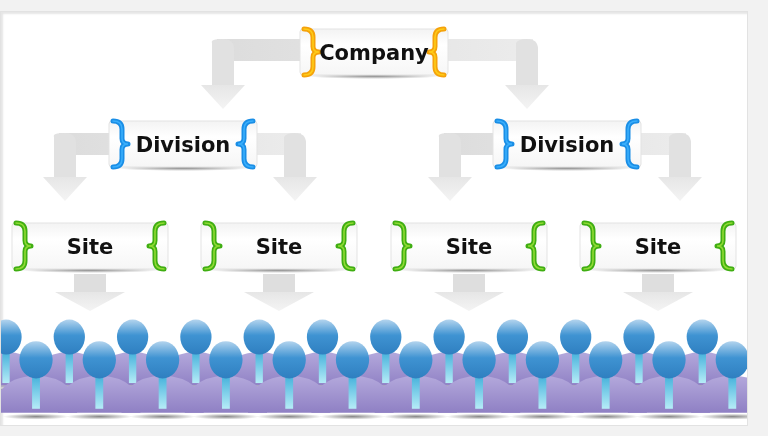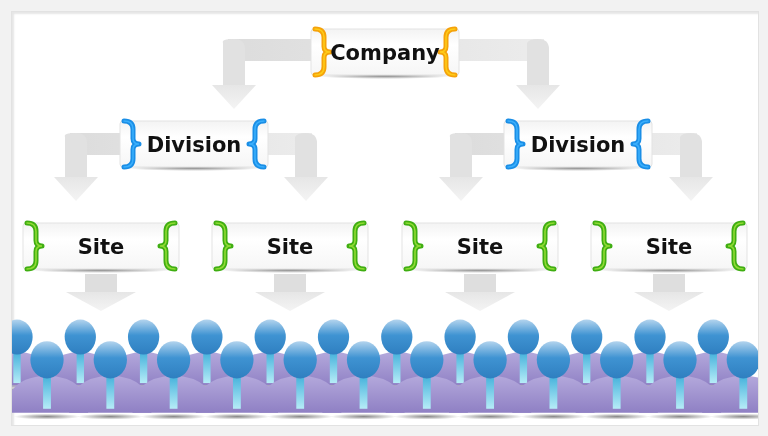--- a/index.html
+++ b/index.html
@@ -1,17 +1,17 @@
 <!DOCTYPE html>
 <html><head>
 <meta charset="utf-8">
 <style>
   html, body { margin:0; padding:0; }
   body { width:768px; height:436px; background:#f2f2f2; overflow:hidden; position:relative; font-family:"DejaVu Sans", sans-serif; }
-  #panel { position:absolute; left:11px; top:11px; width:746px; height:413px; background:#ffffff; border:1px solid #e2e2e2; box-shadow: inset 2px 2px 2px #e6e6e6; overflow:hidden; }
+  #panel { position:absolute; left:0; top:11px; width:746px; height:413px; background:#ffffff; border:1px solid #e2e2e2; box-shadow: inset 2px 2px 2px #e6e6e6; overflow:hidden; }
   svg { position:absolute; left:0; top:0; }
   .label { font-family:"DejaVu Sans", sans-serif; font-weight:bold; fill:#111; }
 </style>
 </head>
 <body>
 
 <div id="panel">
   <svg id="diagram" width="746" height="413" viewBox="11 11 746 413">
     <defs>
       <linearGradient id="boxGrad" x1="0" y1="0" x2="0" y2="1">

